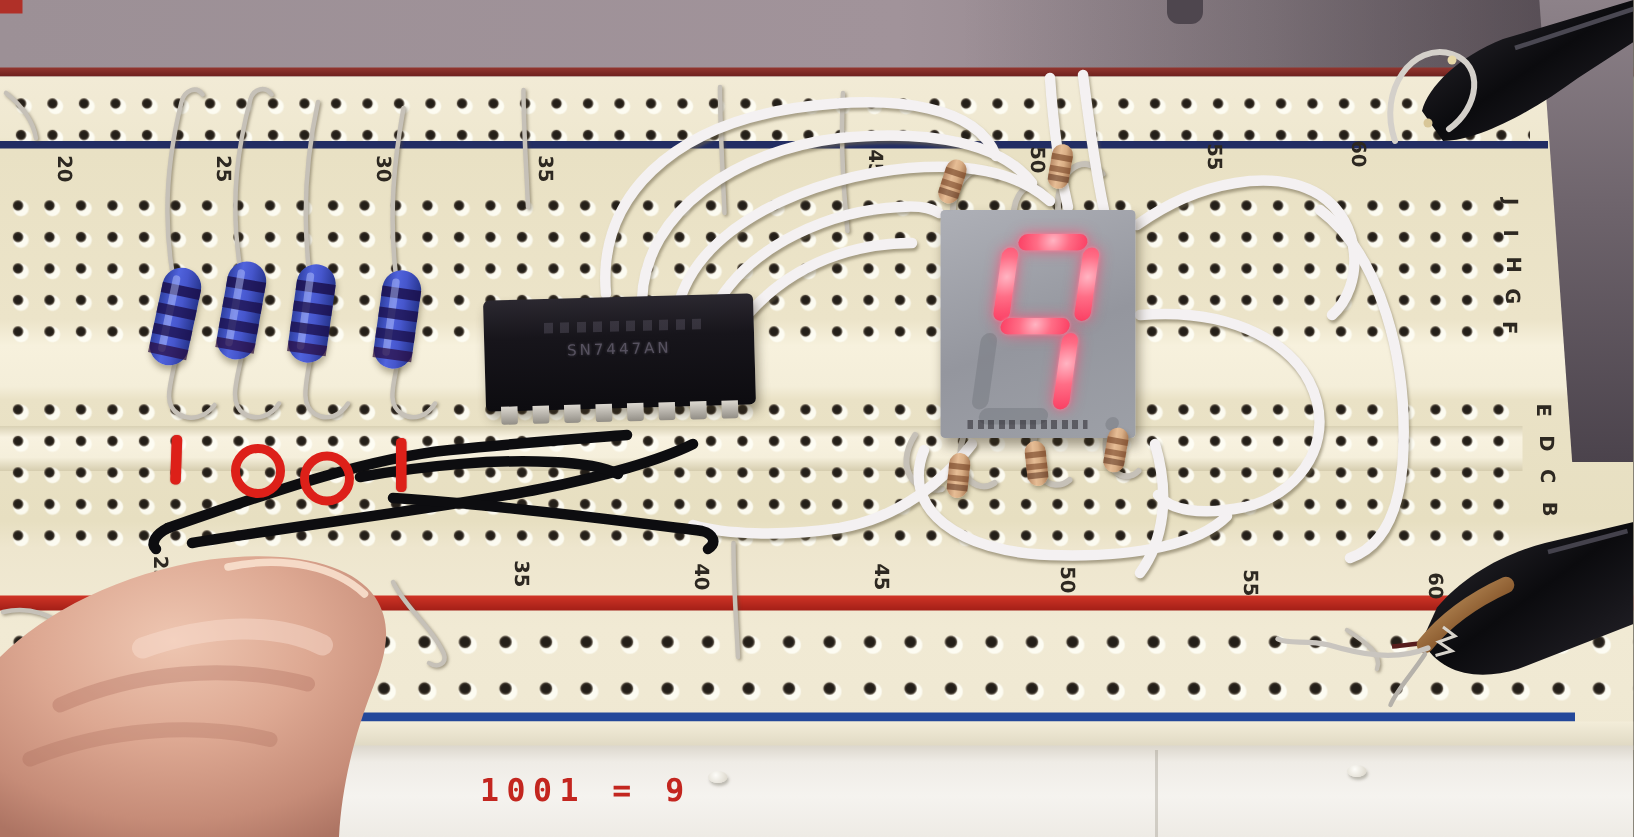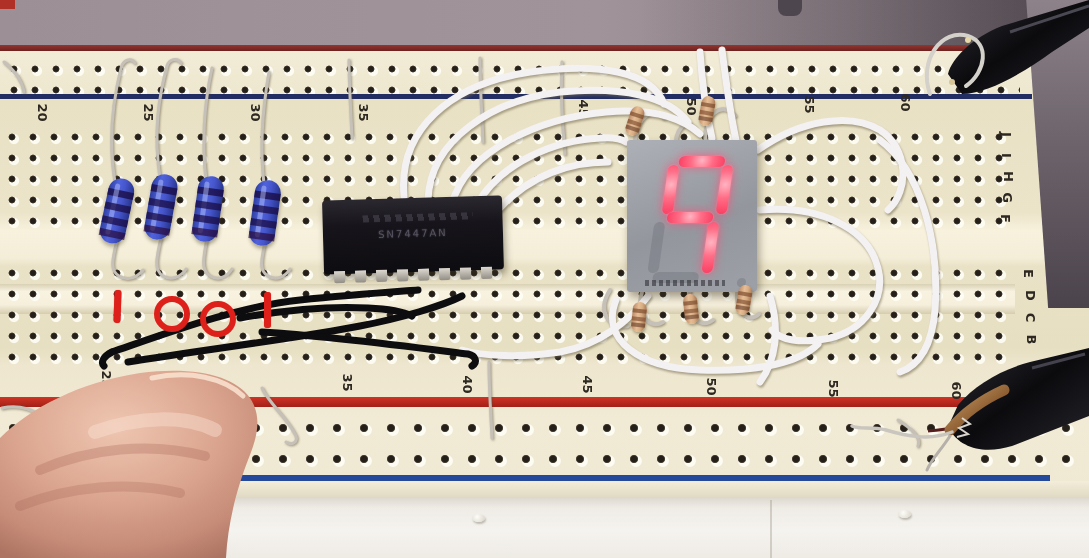--- a/index.html
+++ b/index.html
@@ -319,14 +319,15 @@
       <path d="M40,470 C90,448 150,442 205,456" stroke="rgba(160,95,80,.28)" stroke-width="10" fill="none" stroke-linecap="round"></path>
       <path d="M20,506 C70,486 130,481 180,493" stroke="rgba(160,95,80,.25)" stroke-width="10" fill="none" stroke-linecap="round"></path>
     </g>
   </svg>
 
   <div class="ann-bar" style="left:114px;top:290px;height:33px;transform:rotate(2deg)"></div>
   <div class="ann-ring" style="left:154px;top:296px"></div>
   <div class="ann-ring" style="left:200px;top:301px"></div>
   <div class="ann-bar" style="left:264px;top:292px;height:36px"></div>
 
+  <div class="equation">1001 = 9</div>
 
 </div>
 
 </body></html>

